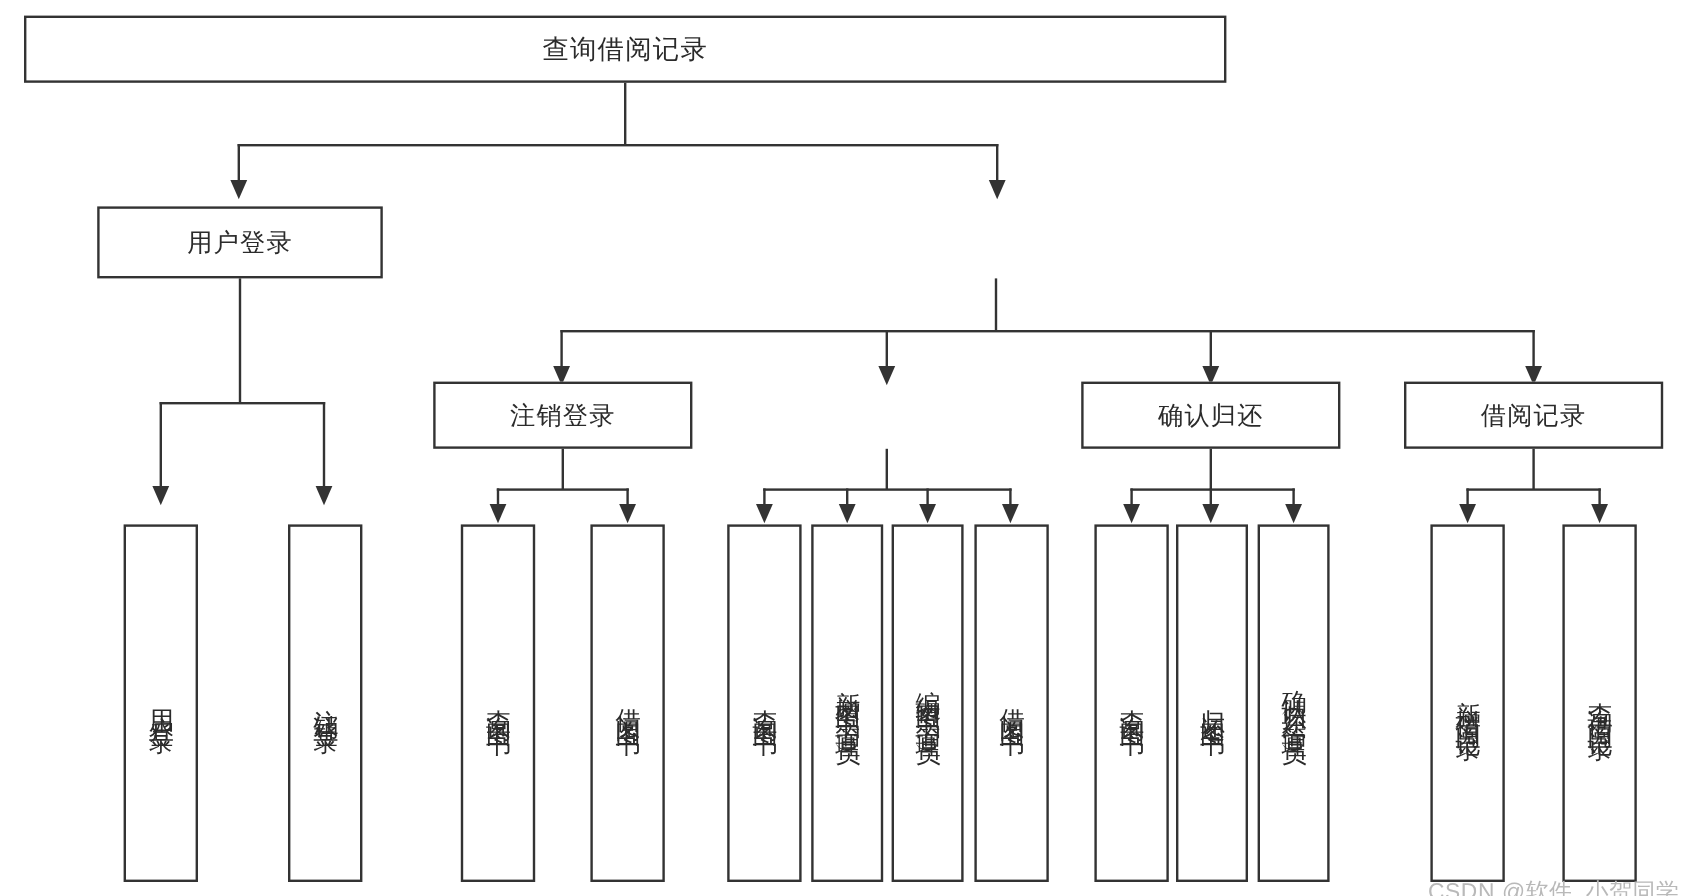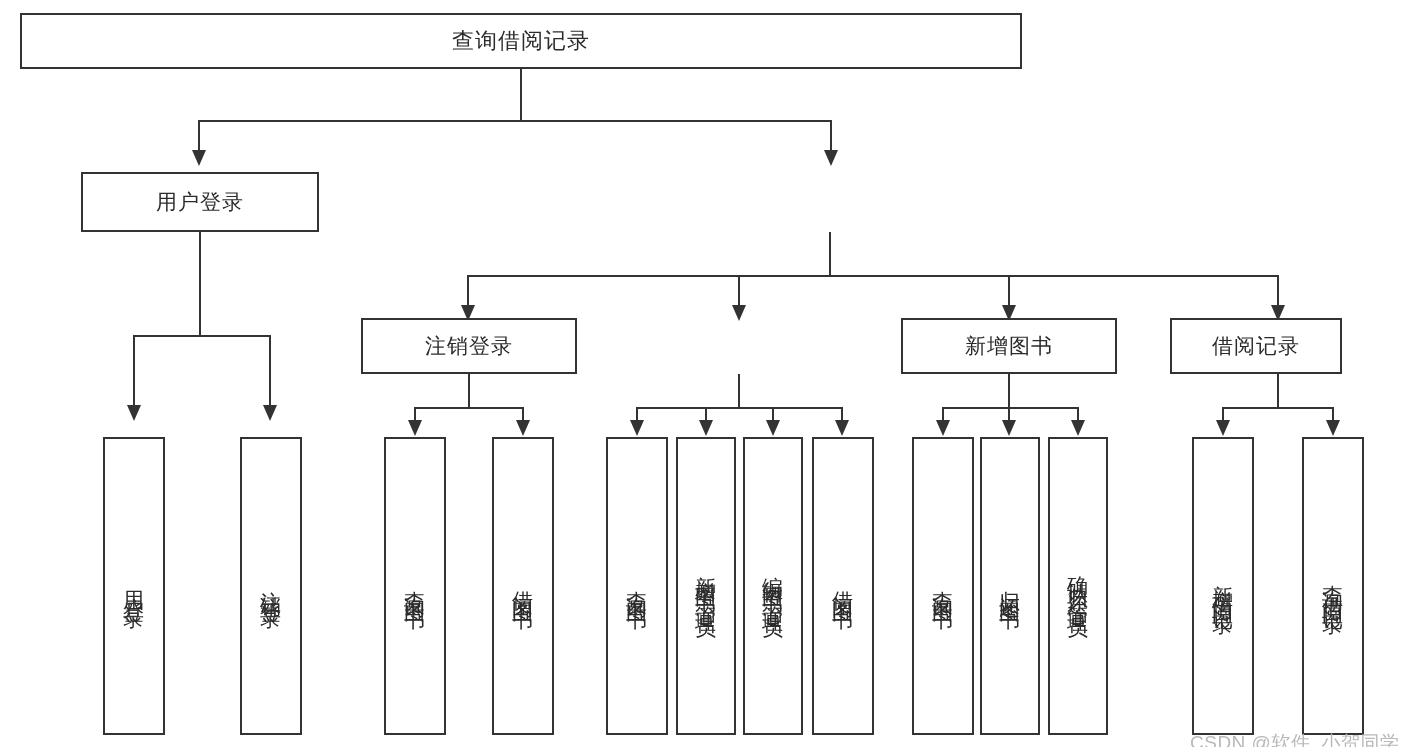--- a/index.html
+++ b/index.html
@@ -112,23 +112,23 @@
   <div class="vline" style="left:1008px; top:275px; width:2px; height:32px;"></div>
   <div class="arrow" style="left:1002px; top:305px;"></div>
 
   <div class="vline" style="left:1277px; top:275px; width:2px; height:32px;"></div>
   <div class="arrow" style="left:1271px; top:305px;"></div>
 
   <div class="node h" style="left:361px; top:318px; width:216px; height:56px;">
     <span>注销登录</span>
   </div>
   <div class="node h" style="left:901px; top:318px; width:216px; height:56px;">
-    <span>新增图书</span>
-  </div>
-  <div class="node h" style="left:1170px; top:318px; width:172px; height:56px;">
+    <span>确认归还</span>
+  </div>
+  <div class="node h" style="left:1170px; top:318px; width:216px; height:56px;">
     <span>借阅记录</span>
   </div>
 
   <div class="vline" style="left:468px; top:374px; width:2px; height:34px;"></div>
   <div class="hline" style="left:414px; top:407px; width:110px; height:2px;"></div>
   <div class="vline" style="left:414px; top:407px; width:2px; height:16px;"></div>
   <div class="arrow" style="left:408px; top:420px;"></div>
   <div class="vline" style="left:522px; top:407px; width:2px; height:16px;"></div>
   <div class="arrow" style="left:516px; top:420px;"></div>
 

